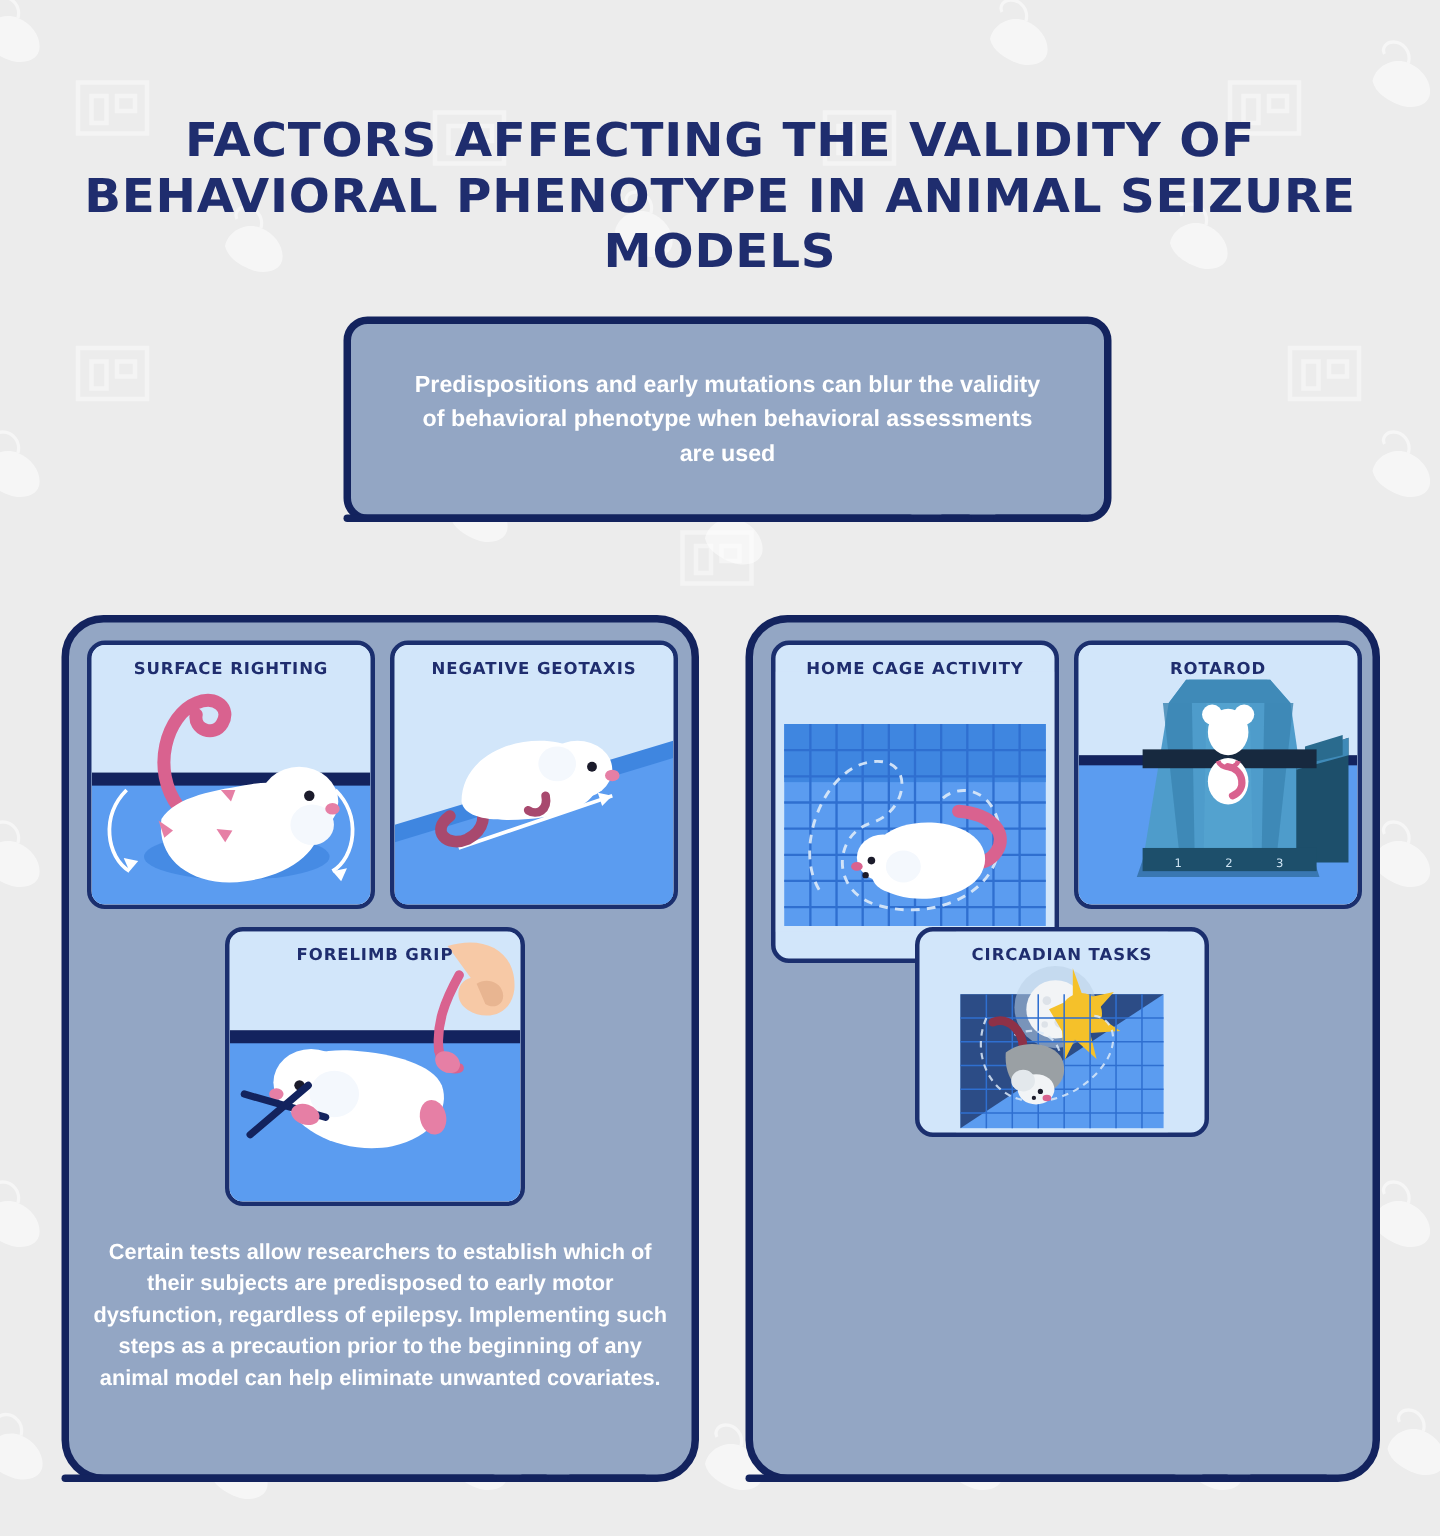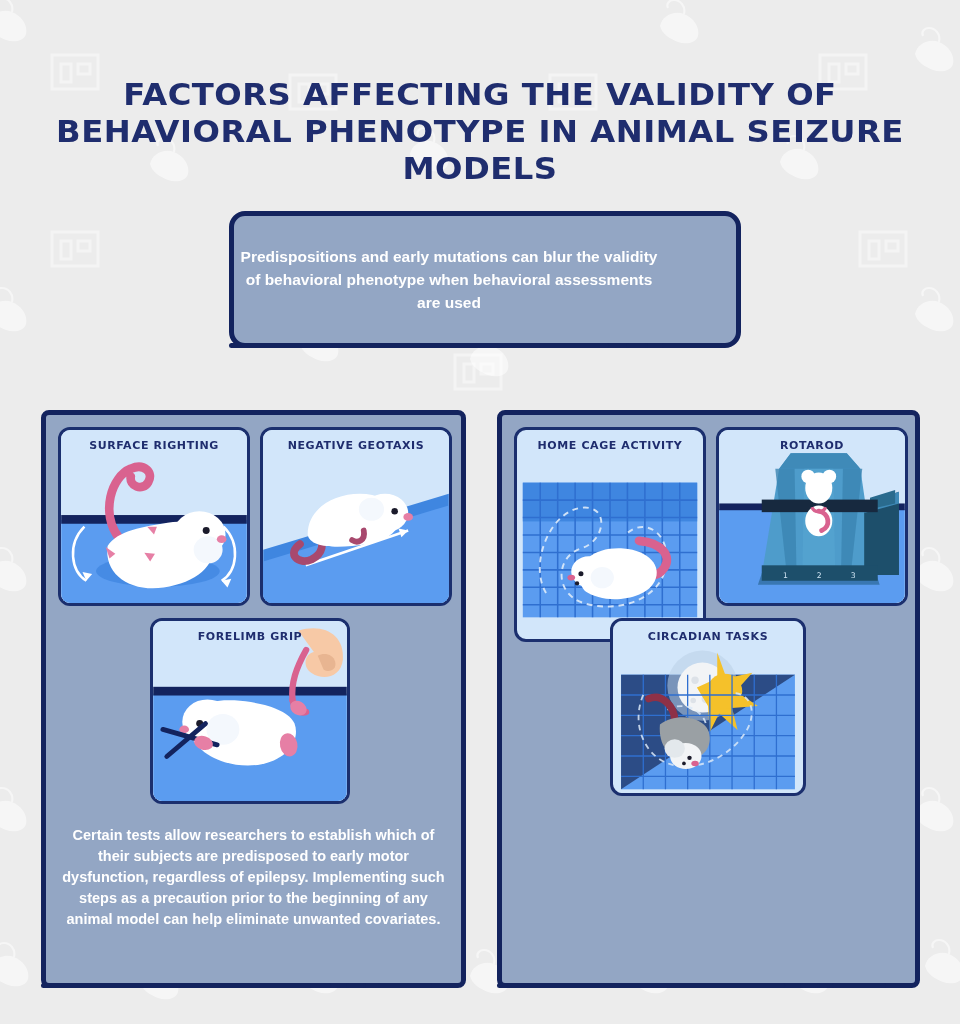--- a/index.html
+++ b/index.html
@@ -54,21 +54,21 @@
     position: absolute;
     left: 229px;
     top: 181px;
     width: 512px;
     height: 137px;
     background: #93a6c4;
     border: 5px solid #13235e;
     border-radius: 16px;
     display: flex;
     align-items: center;
-    justify-content: flex-start;
+    justify-content: center;
   }
   .intro-text {
     color: #ffffff;
     font-size: 15.5px;
     font-weight: bold;
     line-height: 23px;
     text-align: center;
     width: 430px;
   }
   .dash-deco {
@@ -76,21 +76,21 @@
     height: 5px;
     background: #13235e;
     bottom: -5px;
   }
 
   
   .panel {
     position: absolute;
     background: #93a6c4;
     border: 5px solid #13235e;
-    border-radius: 8px;
+    border-radius: 28px;
     top: 380px;
     height: 578px;
   }
   .panel.left  { left: 41px;  width: 425px; }
   .panel.right { left: 497px; width: 423px; }
 
   
   .card {
     position: absolute;
     background: #d2e6fa;
@@ -308,21 +308,21 @@
         <ellipse cx="103" cy="94" rx="14" ry="16" fill="#ffffff"></ellipse>
         <path d="M103 84 C114 86 116 100 106 104" stroke="#d9628f" stroke-width="5" fill="none" stroke-linecap="round"></path>
         <path d="M96 80 C98 86 108 86 110 80" stroke="#d9628f" stroke-width="3.4" fill="none"></path>
         <text x="66" y="153" fill="#cfe4f3" font-family="DejaVu Sans, sans-serif" font-size="8">1</text>
         <text x="101" y="153" fill="#cfe4f3" font-family="DejaVu Sans, sans-serif" font-size="8">2</text>
         <text x="136" y="153" fill="#cfe4f3" font-family="DejaVu Sans, sans-serif" font-size="8">3</text>
       </svg>
       <div class="card-title">Rotarod</div>
     </div>
 
-    <div class="card" style="left:108px; top:203px; width:196px; height:178px;">
+    <div class="card" style="left:108px; top:203px; width:196px; height:140px;">
       <svg class="card-svg" viewBox="0 0 196 186">
         <rect x="0" y="0" width="196" height="186" fill="#d2e6fa"></rect>
         <rect x="4" y="58" width="188" height="124" fill="#5b9cf0"></rect>
         <path d="M4 58 L192 58 L4 182 Z" fill="#2c4c86"></path>
         <circle cx="92" cy="70" r="38" fill="#b9cfe6" opacity="0.55"></circle>
         <circle cx="92" cy="72" r="27" fill="#f2f4f6"></circle>
         <circle cx="84" cy="64" r="4" fill="#dde2e8"></circle>
         <circle cx="96" cy="84" r="5" fill="#dde2e8"></circle>
         <circle cx="82" cy="86" r="3" fill="#dde2e8"></circle>
         <path d="M108 34 L118 62 L146 56 L128 76 L152 92 L124 94 L130 118 L110 100 L100 120 L98 92 L86 72 L108 62 Z" fill="#f5c12a"></path>

